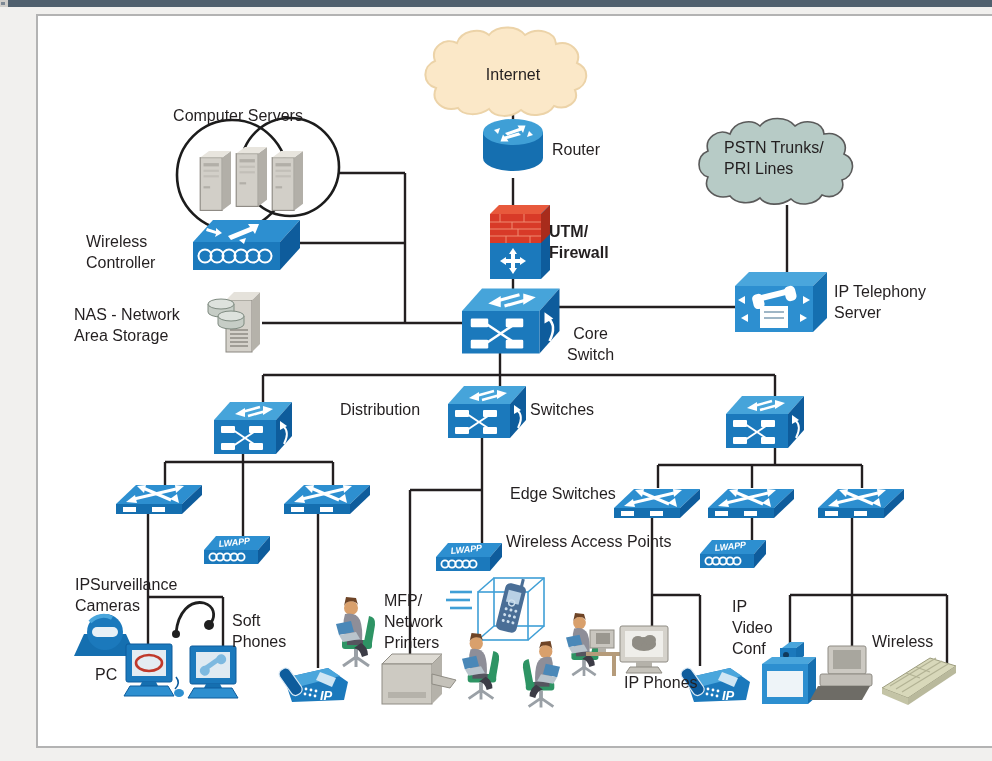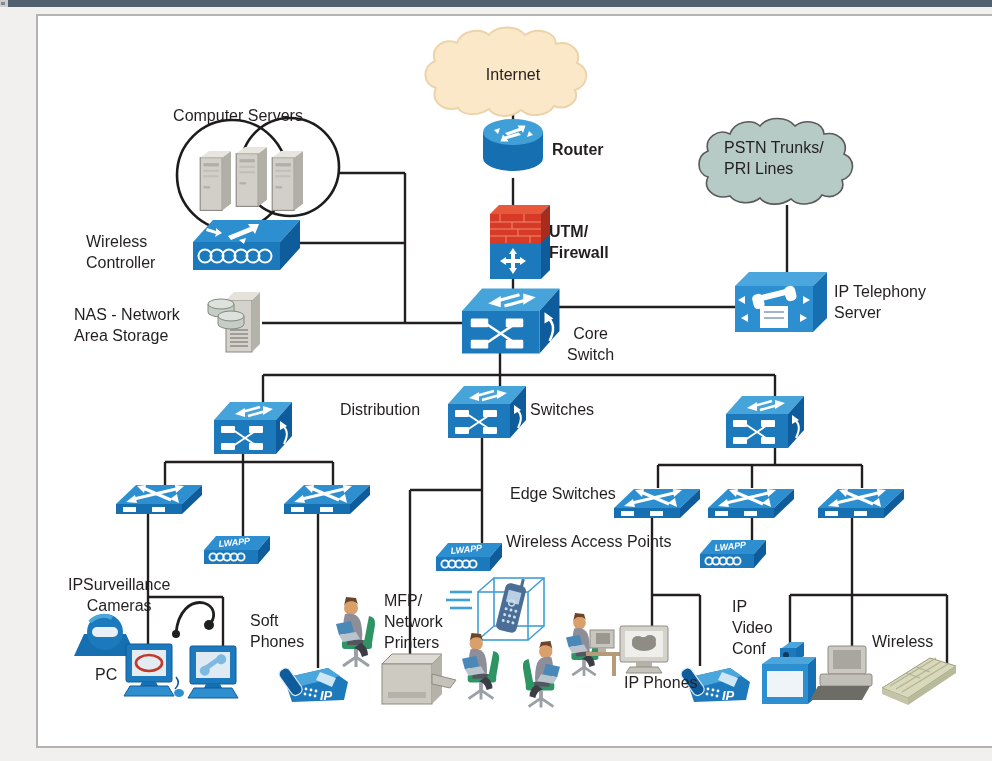--- a/index.html
+++ b/index.html
@@ -459,37 +459,37 @@
     <polygon points="6,40 6,46 32,57 32,50" fill="#c4c4a6"></polygon>
   </g>
 </svg>
 
 <div class="lbl center" style="left:120px;top:99px;width:236px;margin-top:6px;">Computer Servers</div>
 <div class="lbl" style="left:86px;top:231px;">Wireless
 Controller</div>
 <div class="lbl" style="left:74px;top:304px;">NAS - Network
 Area Storage</div>
 <div class="lbl center" style="left:431px;top:64px;width:164px;">Internet</div>
-<div class="lbl" style="left:552px;top:139px;font-weight:bold;">Router</div>
+<div class="lbl" style="left:552px;top:139px;">Router</div>
 <div class="lbl" style="left:549px;top:221px;font-weight:bold;">UTM/
 Firewall</div>
 <div class="lbl" style="left:567px;top:323px;text-align:center;">Core
 Switch</div>
 <div class="lbl" style="left:724px;top:137px;">PSTN Trunks/
 PRI Lines</div>
 <div class="lbl" style="left:834px;top:281px;">IP Telephony
 Server</div>
 <div class="lbl" style="left:340px;top:399px;">Distribution</div>
 <div class="lbl" style="left:530px;top:399px;">Switches</div>
 <div class="lbl" style="left:485px;top:483px;margin-left:25px;">Edge Switches</div>
 <div class="lbl" style="left:506px;top:531px;">Wireless Access Points</div>
-<div class="lbl" style="left:68px;top:574px;text-align:center;">IPSurveillance
+<div class="lbl" style="left:75px;top:574px;">IPSurveillance
 Cameras</div>
 <div class="lbl" style="left:95px;top:664px;">PC</div>
-<div class="lbl" style="left:238px;top:610px;padding-left:12px;">Soft
+<div class="lbl" style="left:220px;top:610px;padding-left:12px;">Soft
 Phones</div>
 <div class="lbl" style="left:384px;top:590px;">MFP/
 Network
 Printers</div>
 <div class="lbl" style="left:587px;top:672px;margin-left:37px;">IP Phones</div>
 <div class="lbl" style="left:732px;top:596px;">IP
 Video
 Conf</div>
 <div class="lbl" style="left:872px;top:631px;">Wireless</div>
 

